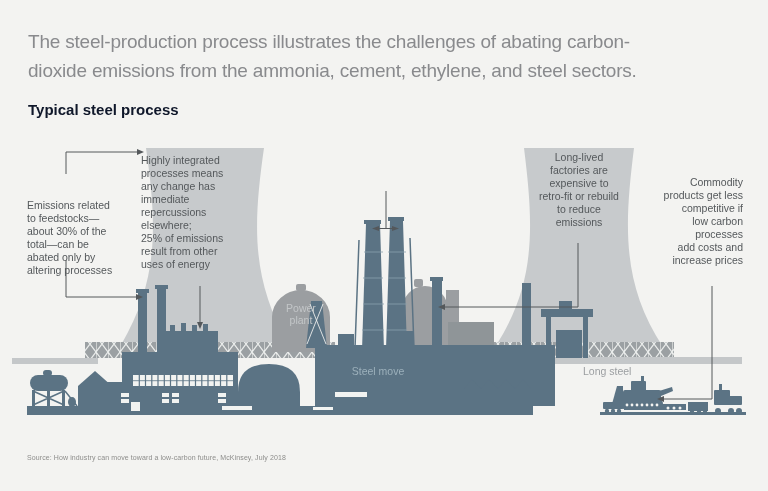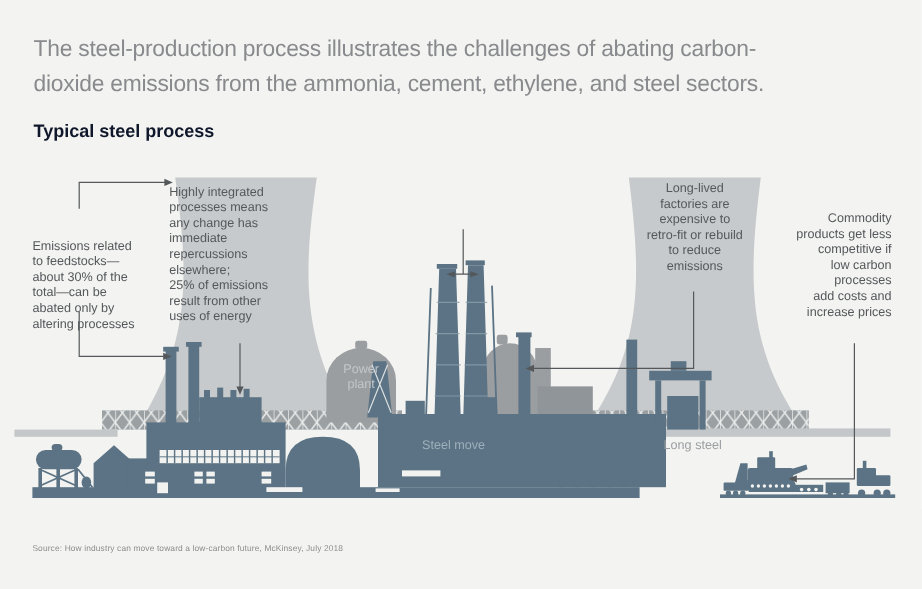--- a/index.html
+++ b/index.html
@@ -22,21 +22,21 @@
     color:#54585b; white-space:pre-line;
   }
   .ann-feedstocks { left:27px;  top:175px; width:96px;  text-align:left;margin-top:24px; }
   .ann-integrated { left:141px; top:154px; width:118px; text-align:left; }
   .ann-heat       { left:274px; top:143px; width:228px; text-align:center; }
   .ann-factories  { left:528px; top:151px; width:102px; text-align:center; }
   .ann-commodity  { left:653px; top:176px; width:90px;  text-align:right; }
   .lbl { position:absolute; white-space:pre-line; font-size:10.5px; }
   .lbl-power { left:272px; top:302px; width:58px; text-align:center; line-height:12px; color:#c3c6c8; }
   .lbl-steel { left:340px; top:365px; width:76px; text-align:center; color:#9cb0bb; }
-  .lbl-long  { left:553px; top:365px; color:#9b9ea1; }
+  .lbl-long  { left:583px; top:365px; color:#9b9ea1; }
   .source {
     position:absolute; left:27px; top:454px;
     font-size:7px; color:#8d8d8b; letter-spacing:0.1px;
   }
   svg.illo { position:absolute; left:0; top:0; }
 </style>
 </head>
 <body>
 
 <div class="canvas">

